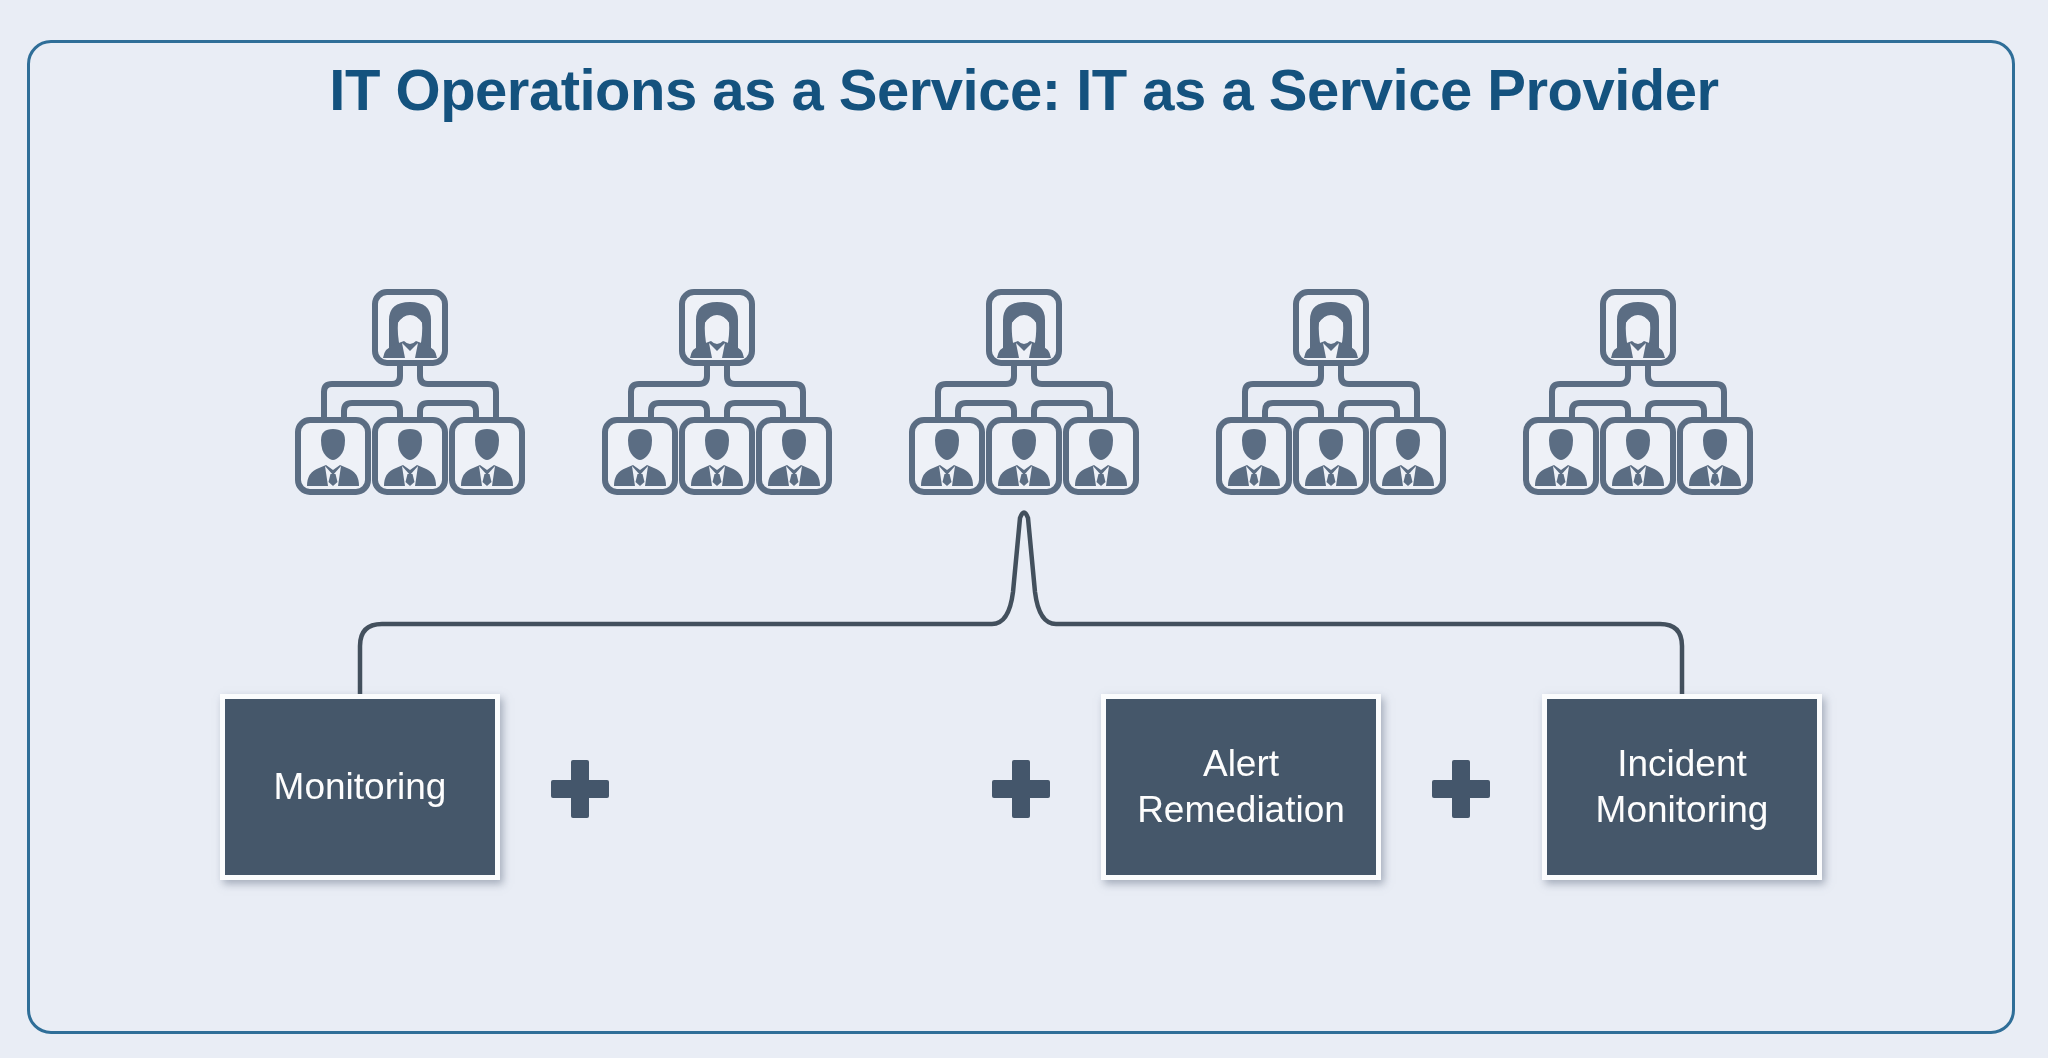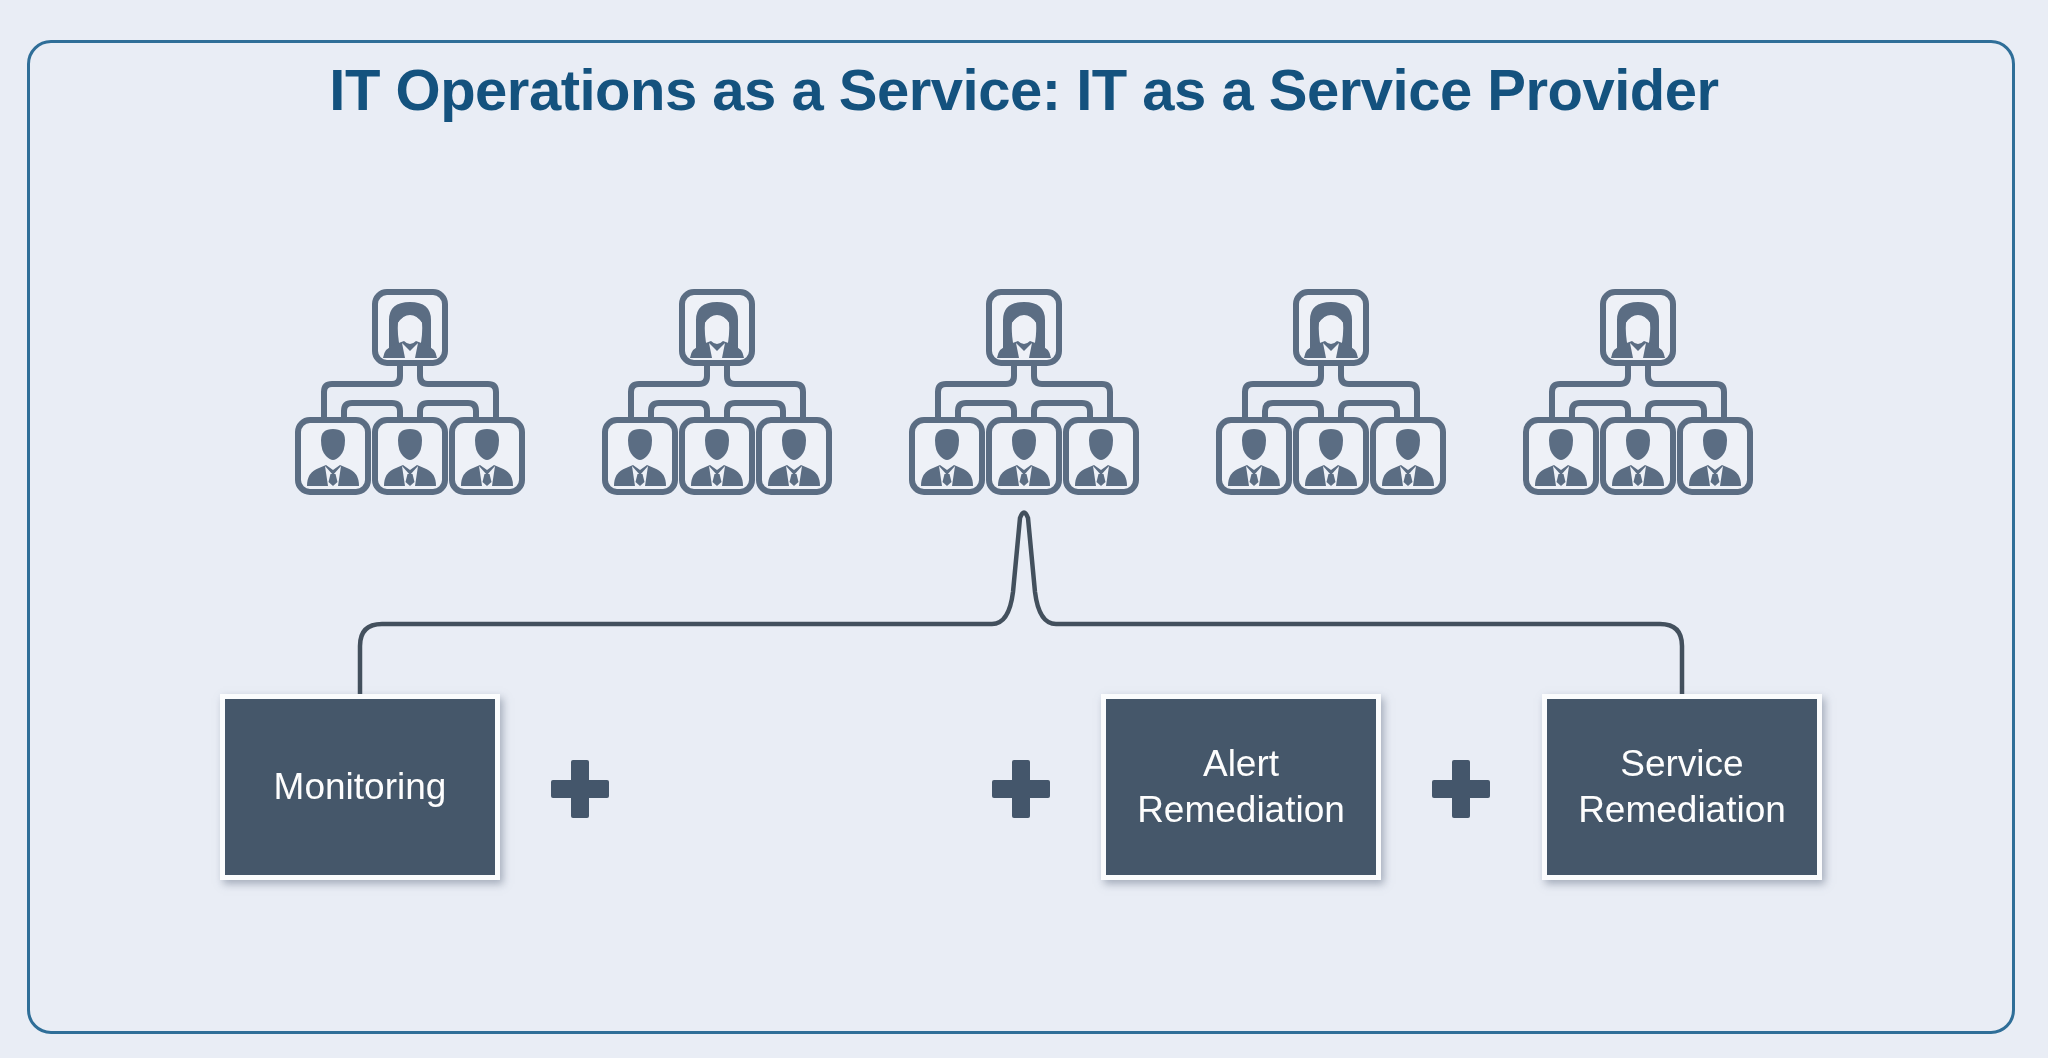--- a/index.html
+++ b/index.html
@@ -101,15 +101,15 @@
   <div class="svc" style="left:220px">
     <span>Monitoring</span>
   </div>
   <div class="plus" style="left:551px"></div>
   <div class="plus" style="left:992px"></div>
   <div class="svc" style="left:1101px">
     <span>Alert Remediation</span>
   </div>
   <div class="plus" style="left:1432px"></div>
   <div class="svc" style="left:1542px">
-    <span>Service Remediation</span>
+    <span>Incident Monitoring</span>
   </div>
 </div>
 
 </body></html>

